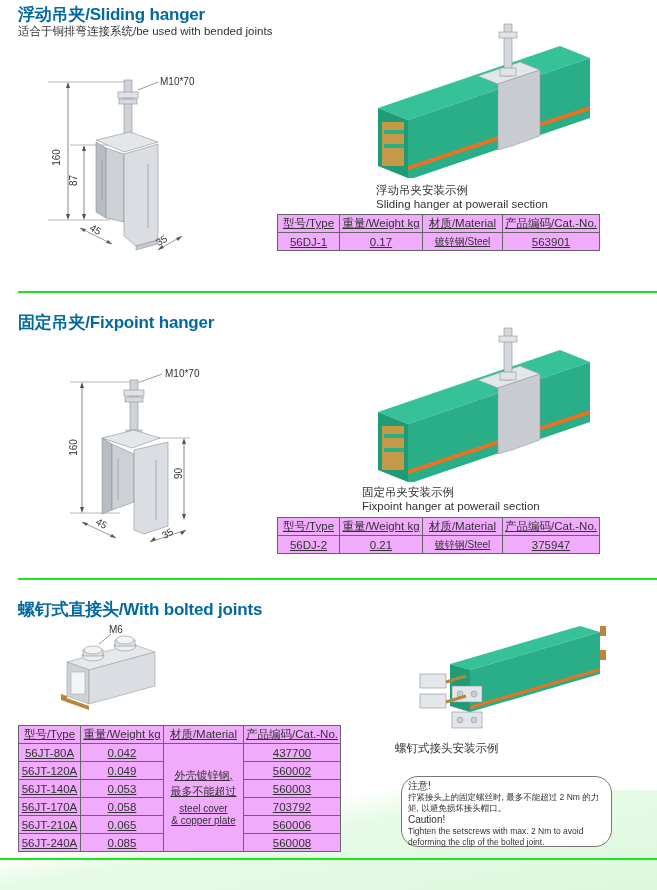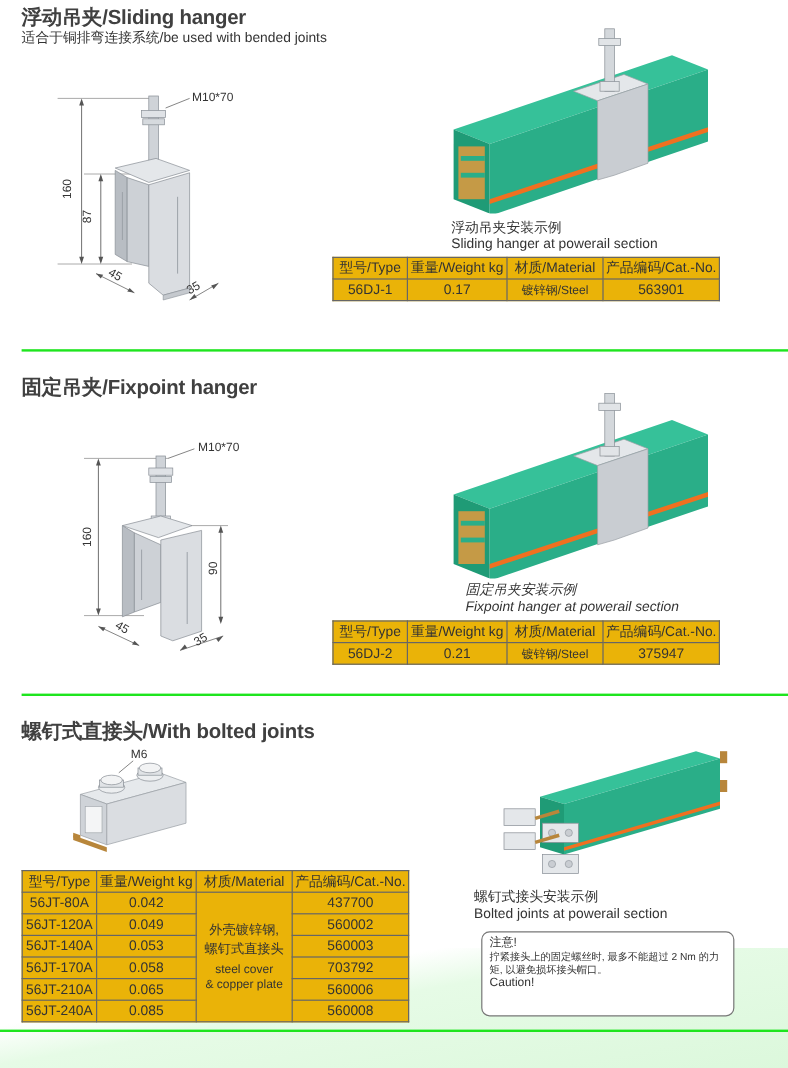--- a/index.html
+++ b/index.html
@@ -1,30 +1,30 @@
 <!DOCTYPE html>
 <html><head>
 <meta charset="utf-8">
 <style>
   * { box-sizing: border-box; margin: 0; padding: 0; }
   html, body { width: 657px; height: 890px; overflow: hidden; background: #ffffff; }
   body { position: relative; font-family: "Liberation Sans", "DejaVu Sans", sans-serif; color: #333; }
   .abs { position: absolute; text-align: center; }
-  .sec-title { position: absolute; color: #404040; font-weight: bold; font-size: 17px; letter-spacing: -0.2px; white-space: nowrap; }
+  .sec-title { position: absolute; color: #0369a1; font-weight: bold; font-size: 17px; letter-spacing: -0.2px; white-space: nowrap; }
   .subtitle { position: absolute; font-size: 11.5px; color: #333; white-space: nowrap; text-align: right; }
   .sep { position: absolute; left: 18px; right: 0; height: 2px; background: #1ee51e; }
   .caption { position: absolute; text-align: left; font-size: 11.5px; color: #333; line-height: 14px; white-space: nowrap; }
-  table.spec { position: absolute; border-collapse: collapse; font-size: 11.5px; color: #333; background: #eab308; }
+  table.spec { position: absolute; border-collapse: collapse; font-size: 11.5px; color: #333; background: #f0abfc; text-decoration: underline; }
   table.spec td { border: 1px solid #666; text-align: center; height: 18px; padding: 0 2px; white-space: nowrap; }
   table.spec td.small { font-size: 10px; }
   .dim { position: absolute; font-size: 10px; color: #333; }
   .rot { transform: rotate(-90deg); transform-origin: center; }
   .bottom-bg { position: absolute; left: 0; top: 790px; width: 657px; height: 100px;
      background: linear-gradient(170deg, rgba(255,255,255,1) 0%, rgba(255,255,255,1) 30%, #e6fbe6 45%, #dcf8dc 100%); }
-  .caution { position: absolute; left: 401px; top: 776px; width: 211px; height: 71px; border: 1px solid #777; border-radius: 7px; background: #fff; padding: 3px 6px; font-size: 8.5px; line-height: 11px; color: #333; }
+  .caution { position: absolute; left: 401px; top: 776px; width: 211px; height: 71px; border: 1px solid #777; border-radius: 17px; background: #fff; padding: 3px 6px; font-size: 8.5px; line-height: 11px; color: #333; }
   .caution .h { font-size: 10px; line-height: 12px; }
 </style>
 </head>
 <body>
 
 <div class="bottom-bg"></div>
 
 <div class="sec-title" style="left:18px; top:3px;">浮动吊夹/Sliding hanger</div>
 <div class="subtitle" style="left:18px; top:24px;">适合于铜排弯连接系统/be used with bended joints</div>
 
@@ -167,21 +167,21 @@
     <rect x="14" y="126" width="20" height="4" fill="#2aae88"></rect>
     <polygon points="38,148 220,88 220,92 38,152" fill="#f07020"></polygon>
     <polygon points="108,58 150,44 170,52 128,66" fill="#e4e7ea" stroke="#9aa0a6" stroke-width="0.6"></polygon>
     <polygon points="128,66 170,52 170,118 142,128 128,132" fill="#c9cdd2" stroke="#9aa0a6" stroke-width="0.6"></polygon>
     <rect x="134" y="6" width="8" height="52" fill="#d4d8dc" stroke="#8a9097" stroke-width="0.6"></rect>
     <rect x="129" y="14" width="18" height="6" fill="#e1e4e7" stroke="#8a9097" stroke-width="0.6"></rect>
     <rect x="130" y="50" width="16" height="8" fill="#e1e4e7" stroke="#8a9097" stroke-width="0.6"></rect>
   </svg>
 </div>
 
-<div class="caption" style="left:388px; top:485px; width:230px;font-style:italic;">
+<div class="caption" style="left:362px; top:485px; width:230px;">
   <div>固定吊夹安装示例</div>
   <div>Fixpoint hanger at powerail section</div>
 </div>
 
 <table class="spec" style="left:277px; top:517px; width:323px;">
   <tbody>
       <tr>
     <td style="width:62px;">型号/Type</td>
     <td style="width:83px;">重量/Weight kg</td>
     <td style="width:80px;">材质/Material</td>
@@ -242,43 +242,43 @@
     <circle cx="74" cy="72" r="3" fill="#c9cdd2" stroke="#8a9097" stroke-width="0.5"></circle>
     <circle cx="60" cy="98" r="3" fill="#c9cdd2" stroke="#8a9097" stroke-width="0.5"></circle>
     <circle cx="74" cy="98" r="3" fill="#c9cdd2" stroke="#8a9097" stroke-width="0.5"></circle>
     <line x1="46" y1="60" x2="66" y2="54" stroke="#b8863b" stroke-width="3"></line>
     <line x1="46" y1="80" x2="66" y2="74" stroke="#b8863b" stroke-width="3"></line>
   </svg>
 </div>
 
 <div class="caption" style="left:395px; top:741px; width:220px;">
   <div>螺钉式接头安装示例</div>
-  <div>Bolted joints at powerail section</div>
 </div>
 
 <div class="caution">
   <div class="h">注意!</div>
   <div>拧紧接头上的固定螺丝时, 最多不能超过 2 Nm 的力矩, 以避免损坏接头帽口。</div>
   <div class="h">Caution!</div>
+  <div>Tighten the setscrews with max. 2 Nm to avoid deforming the clip of the bolted joint.</div>
 </div>
 
 <table class="spec" style="left:18px; top:725px; width:323px;">
   <tbody>
       <tr>
     <td style="width:62px;">型号/Type</td>
     <td style="width:83px;">重量/Weight kg</td>
     <td style="width:80px;">材质/Material</td>
     <td>产品编码/Cat.-No.</td>
   </tr>
   <tr>
     <td>56JT-80A</td>
     <td>0.042</td>
     <td rowspan="6" class="small" style="line-height:12px; vertical-align:middle;">
       <div style="font-size:11px;">外壳镀锌钢,</div>
-      <div style="font-size:11px; margin-top:4px;">螺钉式直接头</div>
+      <div style="font-size:11px; margin-top:4px;">最多不能超过</div>
       <div style="margin-top:6px;">steel cover</div>
       <div>&amp; copper plate</div>
     </td>
     <td>437700</td>
   </tr>
   <tr>
     <td>56JT-120A</td>
     <td>0.049</td>
     <td>560002</td>
   </tr>

